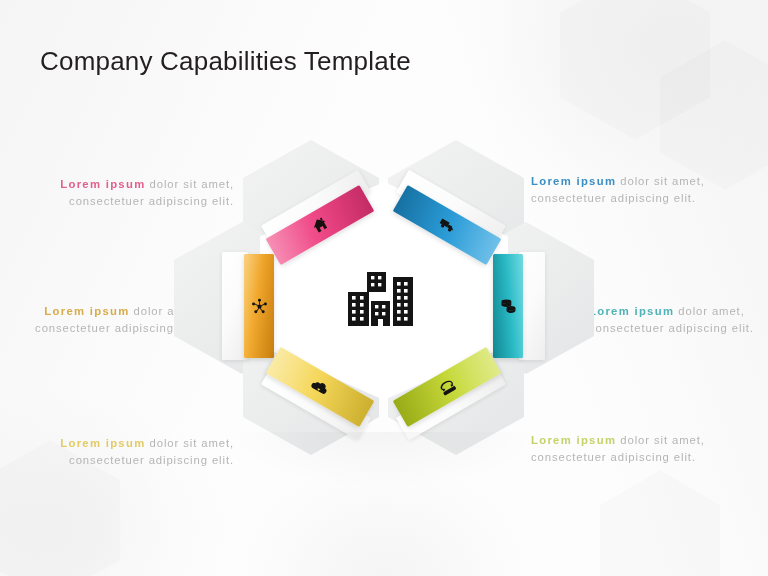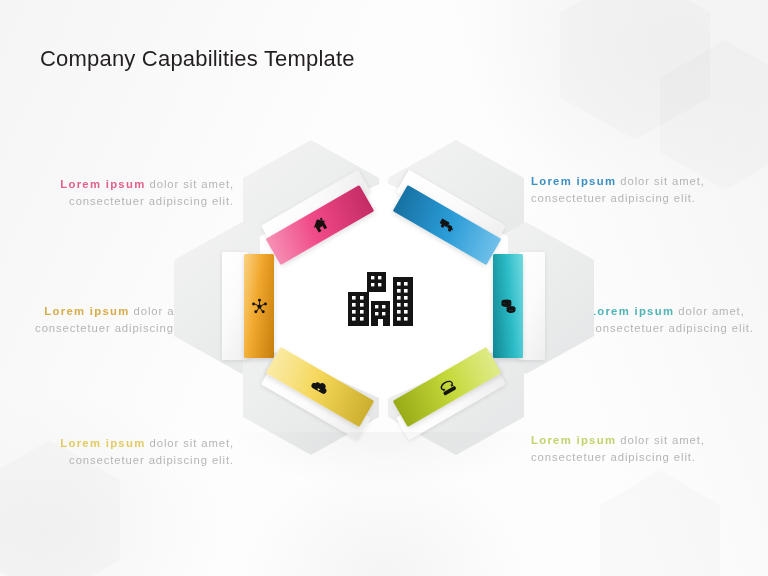--- a/index.html
+++ b/index.html
@@ -29,21 +29,21 @@
     position: absolute;
     background: rgba(0,0,0,0.014);
     clip-path: polygon(50% 0%, 100% 25%, 100% 75%, 50% 100%, 0% 75%, 0% 25%);
     pointer-events: none;
   }
 
   
   .title {
     position: absolute;
     left: 40px; top: 46px;
-    font-size: 22px;
+    font-size: 26px;
     font-weight: 400;
     color: #231f20;
     letter-spacing: 0.2px;
     white-space: nowrap;
   }
 
   
   .txt {
     position: absolute;
     width: 212px;

